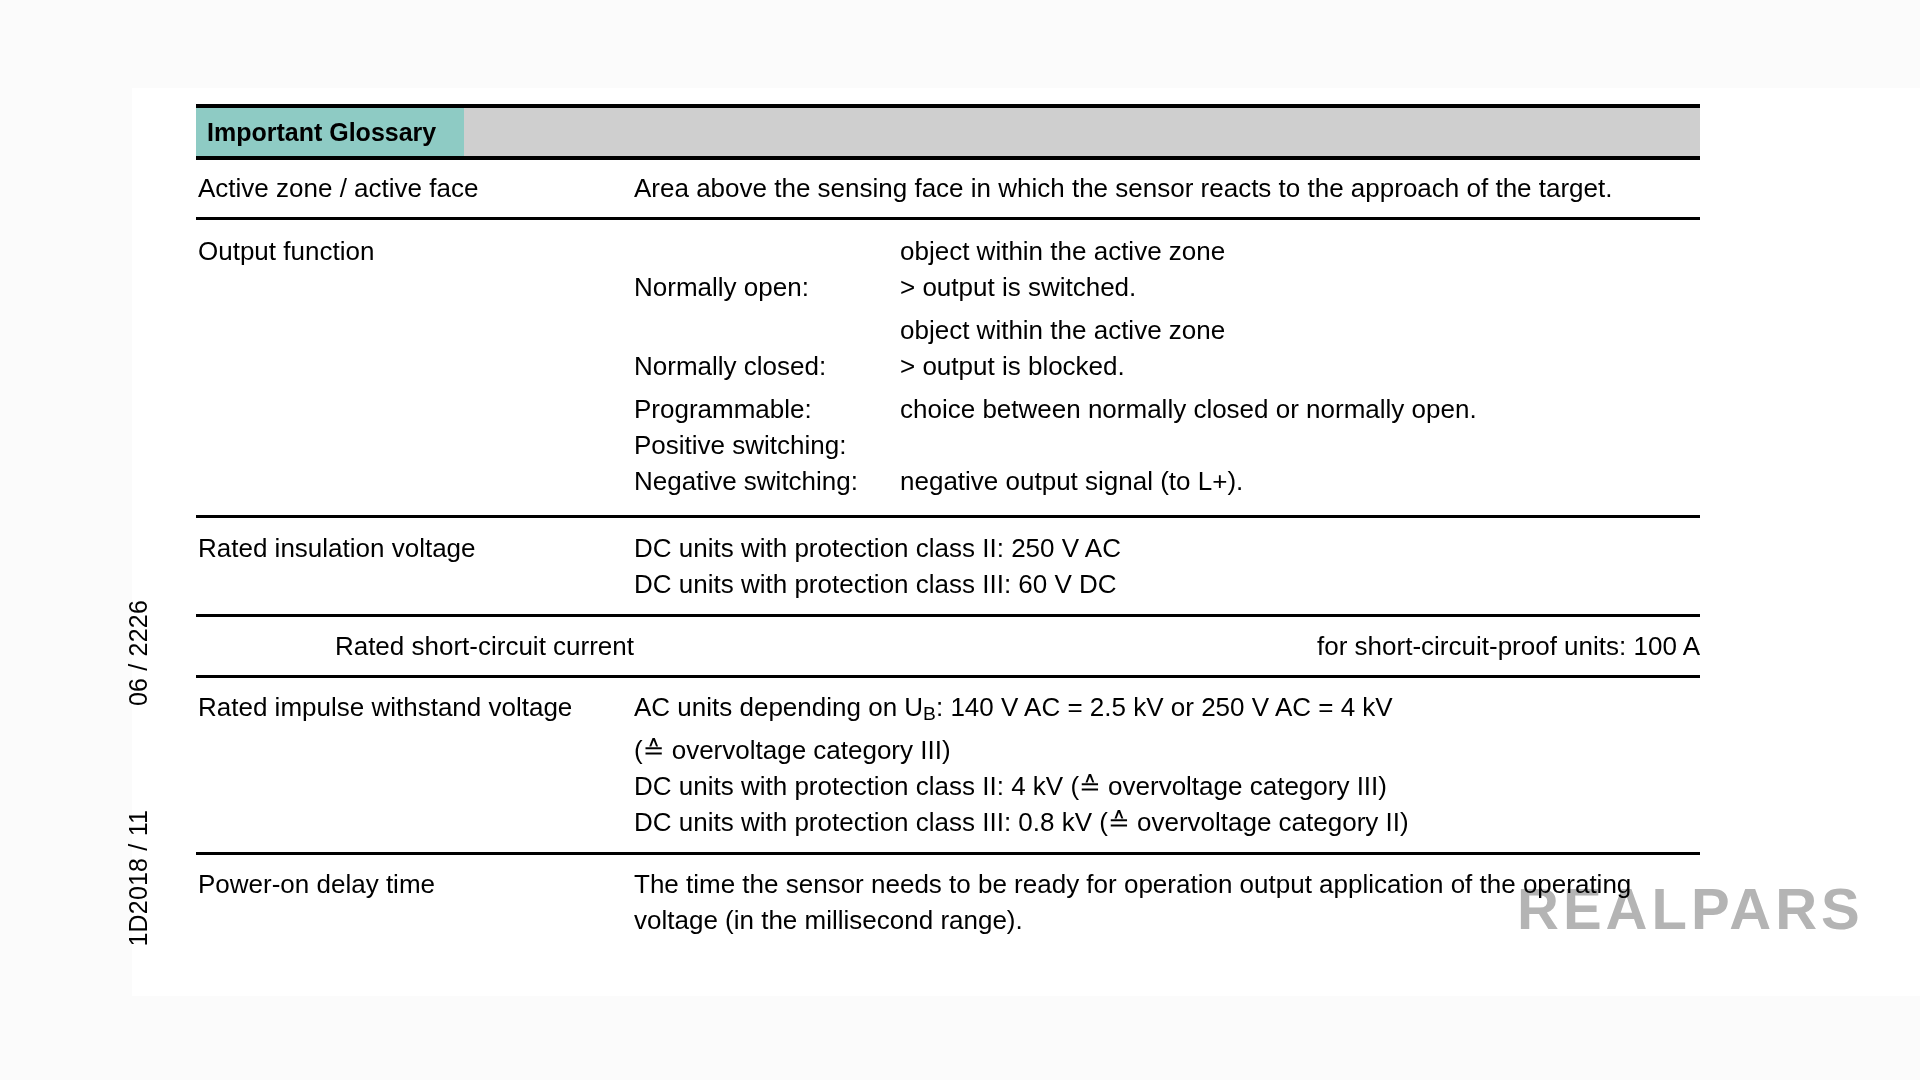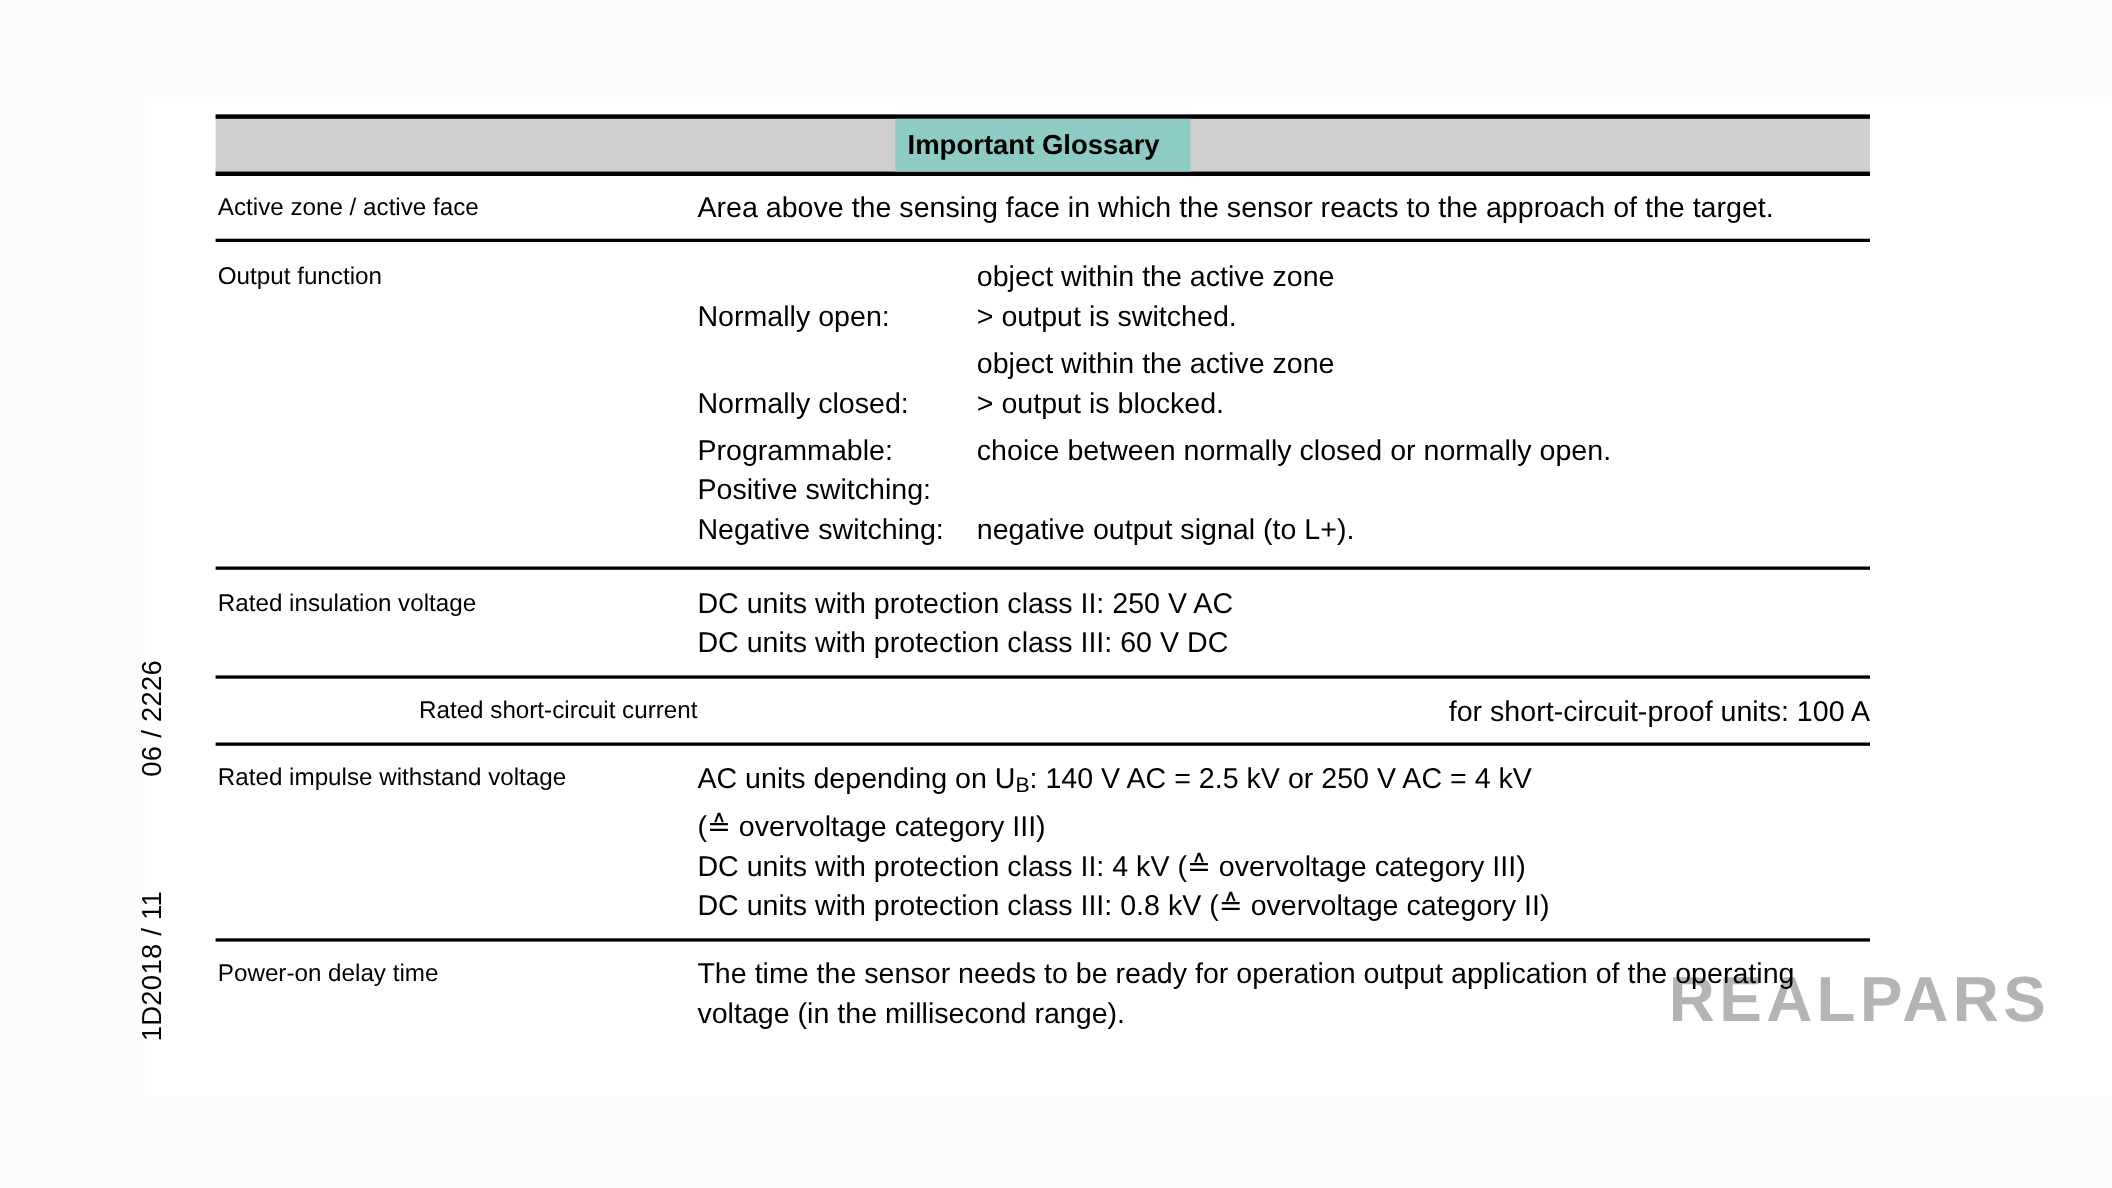--- a/index.html
+++ b/index.html
@@ -76,21 +76,20 @@
   }
 
   .hdr-row {
     display: flex;
     height: 56px;
     background: #cfcfcf;
     border-top: 4px solid #000;
     border-bottom: 4px solid #000;
     align-items: center;
     box-sizing: border-box;
-    flex-direction: column;
   }
   .hdr-title {
     background: #8ecbc4;
     height: 100%;
     width: 268px;
     display: flex;
     align-items: center;
     box-sizing: border-box;
     padding-left: 11px;
     font-size: 25px;
@@ -107,21 +106,21 @@
     border-bottom: 3px solid #000;
     box-sizing: border-box;
     padding-top: 10px;
     padding-bottom: 11px;
   }
   .row-noborder { border-bottom: none; }
 
   .cell-term {
     width: 438px;
     flex: 0 0 438px;
-    font-size: 22px;
+    font-size: 26px;
     line-height: 36px;
     color: #000;
     padding-left: 2px;
     box-sizing: border-box;
   }
   .cell-def {
     flex: 1;
     font-size: 26px;
     line-height: 36px;
     color: #000;
@@ -132,21 +131,21 @@
   .sublist { display: block; }
   .subrow {
     display: flex;
     align-items: flex-end;
   }
   .sub-label {
     width: 254px;
     flex: 0 0 254px;
     white-space: nowrap;
   }
-  .sub-val { flex: 1; }
+  .sub-val { flex: 1; margin-left: 12px; }
   .sub-val div { white-space: nowrap; }
 
   .gap-sm { height: 7px; }
   .sub {
     font-size: 0.74em;
     vertical-align: -0.22em;
   }
 </style>
 </head>
 <body>

